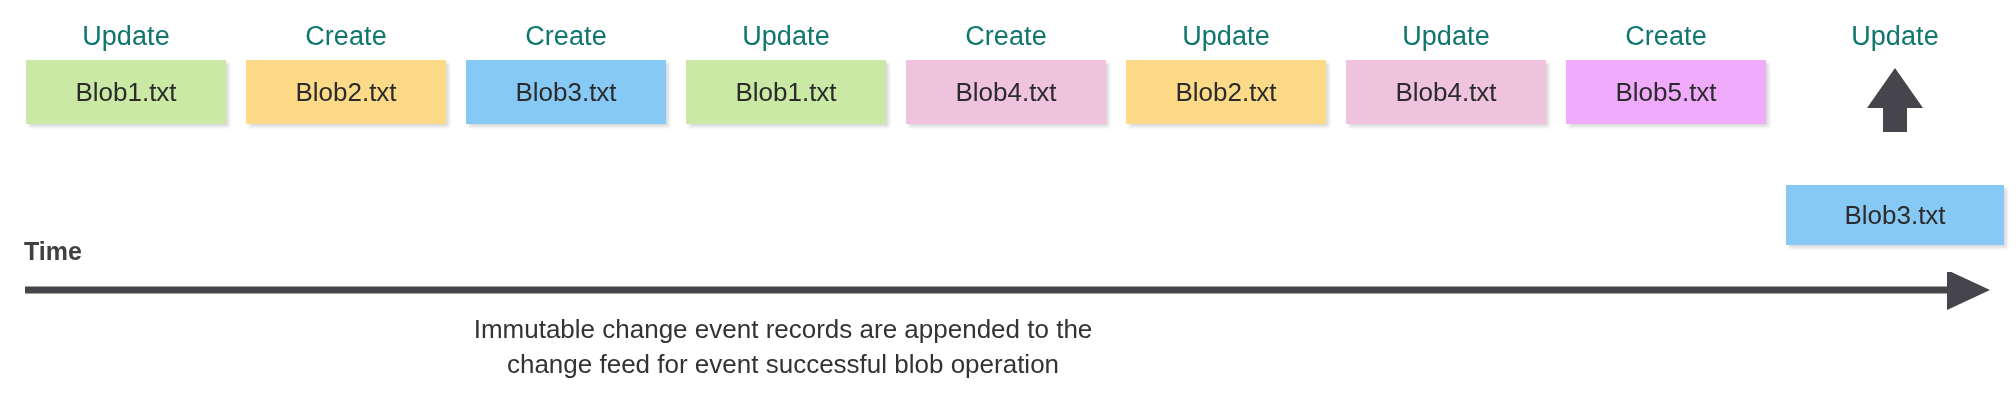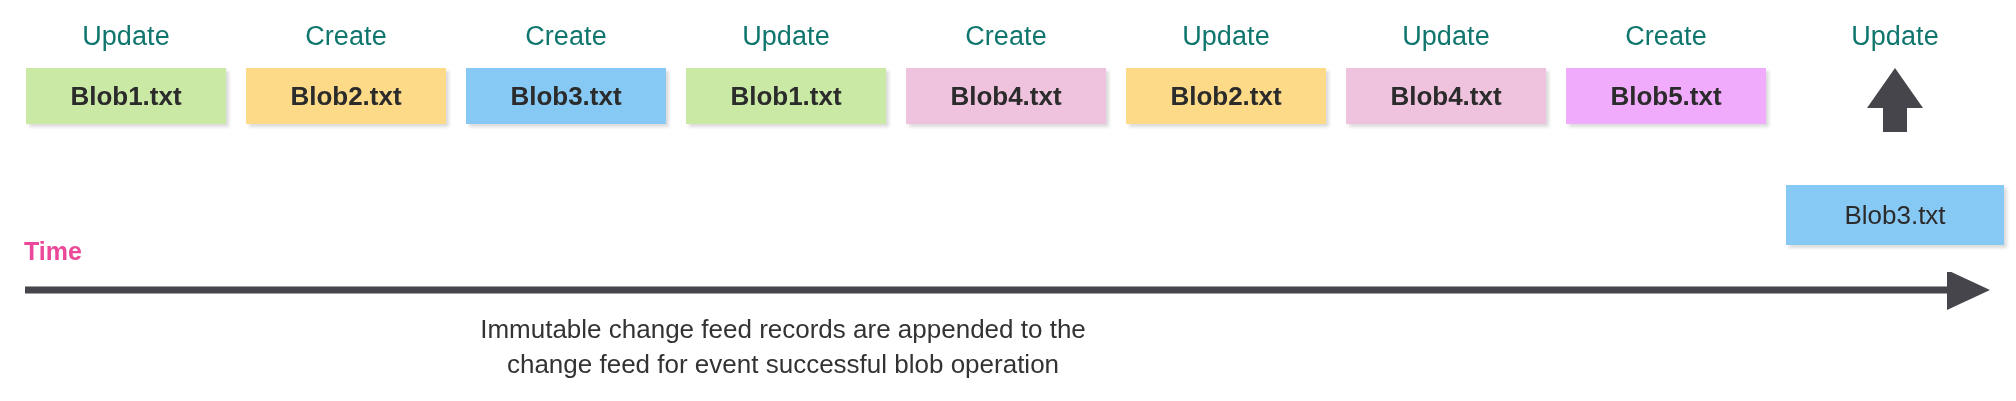--- a/index.html
+++ b/index.html
@@ -30,31 +30,30 @@
   .op-label {
     font-size: 27px;
     line-height: 32px;
     text-align: center;
     color: #0f766e;
     letter-spacing: 0.1px;
     white-space: nowrap;
   }
   .blob-box {
     position: relative;
-    margin-top: 16px;
+    margin-top: 8px;
     width: 200px;
-    height: 56px;
+    height: 64px;
     box-sizing: border-box;
     display: flex;
     align-items: center;
     justify-content: center;
     font-size: 26px;
     color: #2b2b2b;
     box-shadow: 3px 3px 3px rgba(0,0,0,0.14);
-    font-weight: bold;
   }
 
   
   .up-arrow {
     position: absolute;
     left: 0;
     top: 46px;
     width: 200px;
     height: 66px;
   }
@@ -75,21 +74,21 @@
     box-shadow: 3px 3px 3px rgba(0,0,0,0.14);
   }
 
   
   .time-label {
     position: absolute;
     left: 24px;
     top: 237px;
     font-size: 25px;
     font-weight: bold;
-    color: #ec4899;
+    color: #404040;
   }
   .timeline-svg {
     position: absolute;
     left: 0;
     top: 272px;
     width: 2016px;
     height: 40px;
   }
 
   
@@ -164,17 +163,17 @@
   <div class="time-label">Time</div>
 
   <div class="timeline-svg">
     <svg width="2016" height="40" viewBox="0 0 2016 40" xmlns="http://www.w3.org/2000/svg">
       <line x1="25" y1="18" x2="1955" y2="18" stroke="#45454b" stroke-width="7"></line>
       <polygon points="1990,18 1947,-2 1947,38" fill="#45454b"></polygon>
     </svg>
   </div>
 
   <div class="caption">
-    <span class="caption-line">Immutable change feed records are appended to the</span>
+    <span class="caption-line">Immutable change event records are appended to the</span>
     <span class="caption-line">change feed for event successful blob operation</span>
   </div>
 
 </div>
 
 </body></html>

